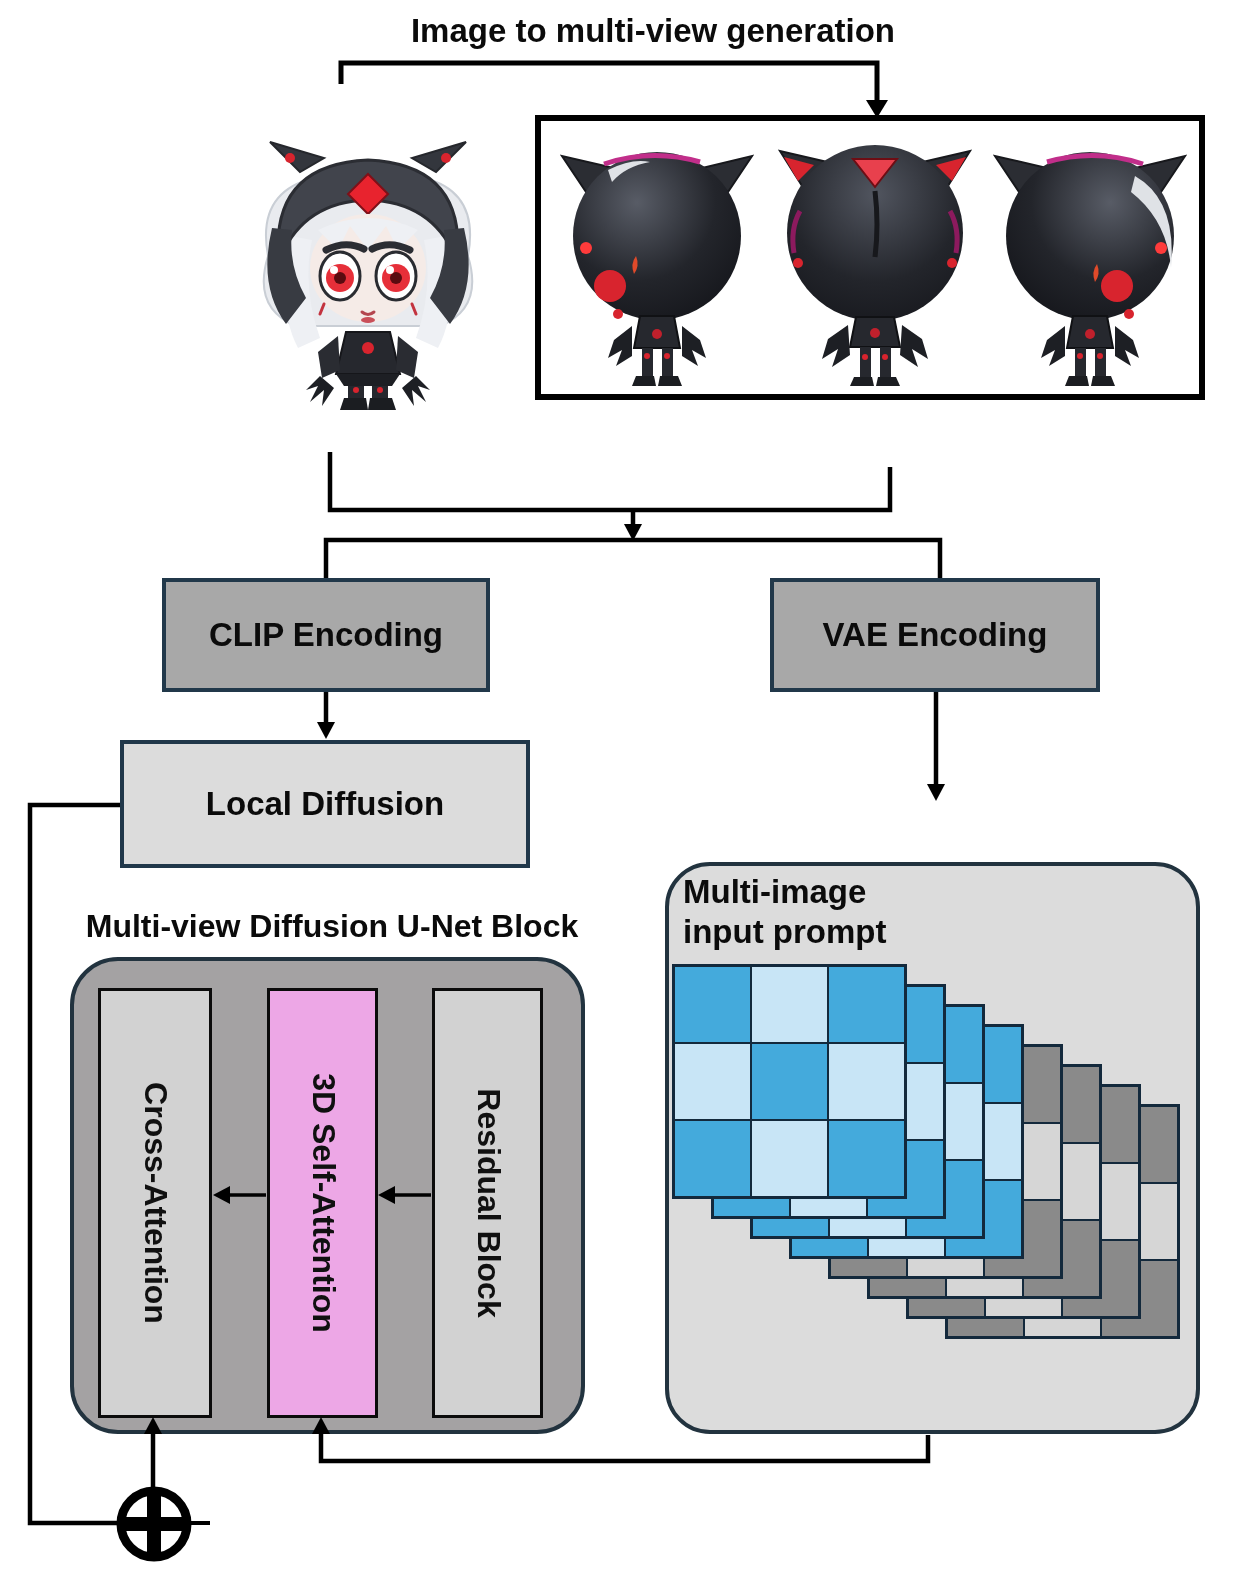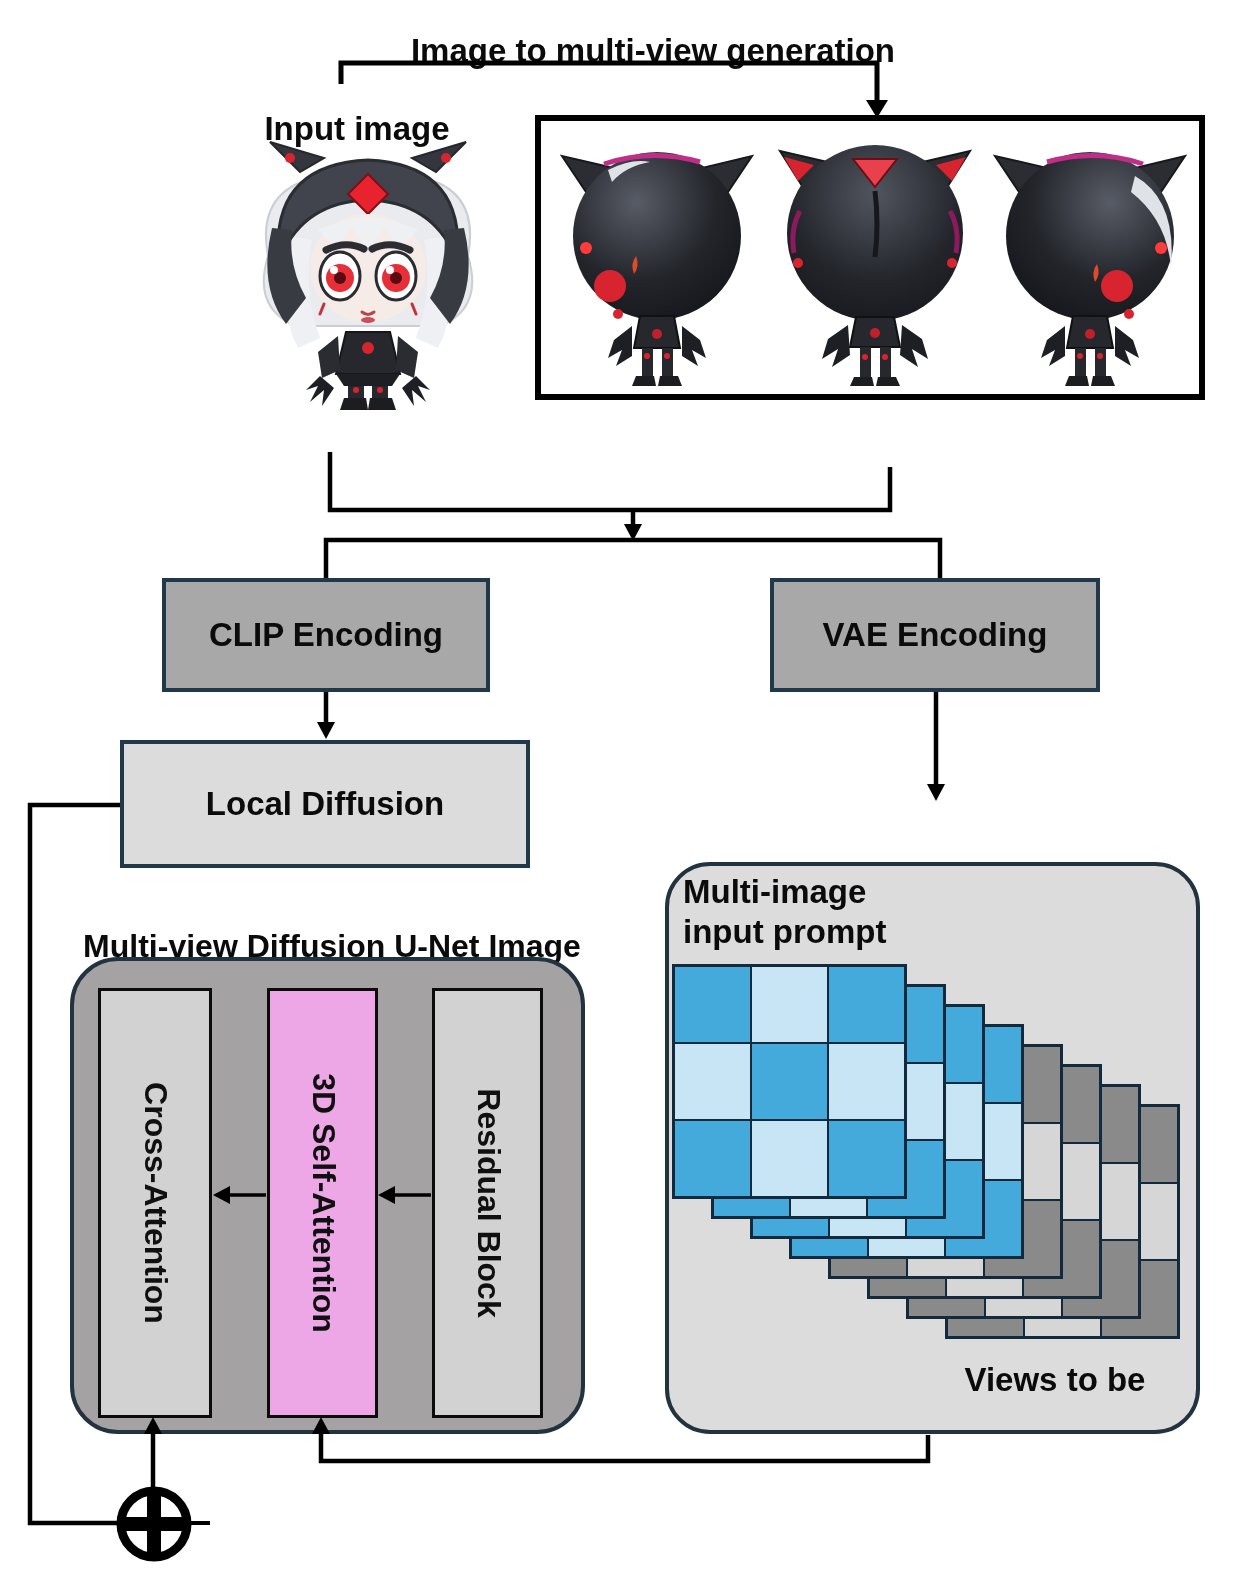--- a/index.html
+++ b/index.html
@@ -1,20 +1,20 @@
 <!DOCTYPE html>
 <html><head>
 <meta charset="utf-8">
 <style>
   html,body{margin:0;padding:0;background:#fff;}
   .page{position:relative;width:1240px;height:1572px;background:#ffffff;overflow:hidden;
         font-family:"Liberation Sans",sans-serif;color:#0b0b0b;}
   .abs{position:absolute;}
   .label{font-weight:700;font-size:33px;line-height:1.15;color:#0b0b0b;white-space:nowrap;}
-  .center{text-align:center;margin-top:20px;}
+  .center{text-align:center;}
   .box{position:absolute;display:flex;align-items:center;justify-content:center;box-sizing:border-box;}
   .enc-box{background:#a8a8a8;border:4px solid #21384a;}
   .ctrl-box{background:#dcdcdc;border:4px solid #21384a;}
   .gen-box{background:#ffffff;border:6px solid #000000;}
   .unet-block{background:#a4a2a3;border:4px solid #22333f;border-radius:48px;}
   .pixel-box{background:#dcdcdc;border:4px solid #22333f;border-radius:45px;}
   .col-box{position:absolute;box-sizing:border-box;border:3px solid #0b0b0b;}
   .vlabel-wrap{position:absolute;inset:0;}
   .vlabel{position:absolute;left:50%;top:50%;transform:translate(-50%,-50%) rotate(90deg);
           font-weight:700;font-size:32px;white-space:nowrap;color:#101010;}
@@ -27,21 +27,20 @@
   svg.wires{position:absolute;left:0;top:0;pointer-events:none;}
   .two-line{line-height:1.22;}
 </style>
 </head>
 <body>
 
 <div class="page">
 
   <div class="abs label center" style="left:353px;top:12px;width:600px;">Image to multi-view generation</div>
 
-  <div class="abs label center" style="left:237px;top:90px;width:240px;">Input image</div>
 
   <svg class="abs" style="left:228px;top:136px;" width="280" height="276" viewBox="0 0 280 276">
 
     <path d="M40,120 Q28,56 86,42 Q140,18 196,42 Q252,56 240,120 Q256,172 212,190 L68,190 Q24,172 40,120 Z" fill="#e9ebef" stroke="#c9ced5" stroke-width="2"></path>
 
     <path d="M62,100 Q48,170 70,212 L92,202 Q74,152 84,104 Z" fill="#eef0f4"></path>
     <path d="M218,100 Q232,170 210,212 L188,202 Q206,152 196,104 Z" fill="#eef0f4"></path>
 
     <path d="M50,110 Q50,28 140,24 Q230,28 230,110 L230,128 Q208,66 140,64 Q72,66 50,128 Z" fill="#41444c" stroke="#2b2d33" stroke-width="3"></path>
     <path d="M44,92 Q30,150 58,188 L78,162 Q60,130 64,94 Z" fill="#383b42"></path>
@@ -189,21 +188,21 @@
     <span class="label">CLIP Encoding</span>
   </div>
   <div class="box enc-box" style="left:770px;top:578px;width:330px;height:114px;">
     <span class="label">VAE Encoding</span>
   </div>
 
   <div class="box ctrl-box" style="left:120px;top:740px;width:410px;height:128px;">
     <span class="label">Local Diffusion</span>
   </div>
 
-  <div class="abs label center" style="left:52px;top:908px;width:560px;font-size:32px;">Multi-view Diffusion U-Net Image</div>
+  <div class="abs label center" style="left:52px;top:908px;width:560px;font-size:32px;">Multi-view Diffusion U-Net Block</div>
 
   <div class="box unet-block" style="left:70px;top:957px;width:515px;height:477px;"></div>
 
   <div class="col-box" style="left:98px;top:988px;width:114px;height:430px;background:#d2d2d2;">
     <div class="vlabel-wrap">
         <span class="vlabel">Cross-Attention</span>
       </div>
   </div>
   <div class="col-box" style="left:267px;top:988px;width:111px;height:430px;background:#eda7e6;">
     <div class="vlabel-wrap">
@@ -309,21 +308,20 @@
         <div style="background: rgb(200, 229, 246); border-color: rgb(19, 41, 60);"></div>
         <div style="background: rgb(68, 170, 220); border-color: rgb(19, 41, 60);"></div>
         <div style="background: rgb(200, 229, 246); border-color: rgb(19, 41, 60);"></div>
         <div style="background: rgb(68, 170, 220); border-color: rgb(19, 41, 60);"></div>
         <div style="background: rgb(200, 229, 246); border-color: rgb(19, 41, 60);"></div>
         <div style="background: rgb(68, 170, 220); border-color: rgb(19, 41, 60);"></div>
       </div>
     </div>
 
   <div class="abs label center two-line" style="left:905px;top:1340px;width:300px;">
-    <div>Views to be</div>
   </div>
 
   <svg class="wires" width="1240" height="1572" viewBox="0 0 1240 1572">
 
     <path d="M341 84 L341 63 L877 63 L877 102" fill="none" stroke="#000" stroke-width="5"></path>
     <polygon points="866,100 888,100 877,118" fill="#000"></polygon>
 
     <path d="M330 452 L330 510 L890 510 L890 467" fill="none" stroke="#000" stroke-width="4.5"></path>
     <line x1="633" y1="510" x2="633" y2="526" stroke="#000" stroke-width="4.5"></line>
     <polygon points="624,524 642,524 633,541" fill="#000"></polygon>

